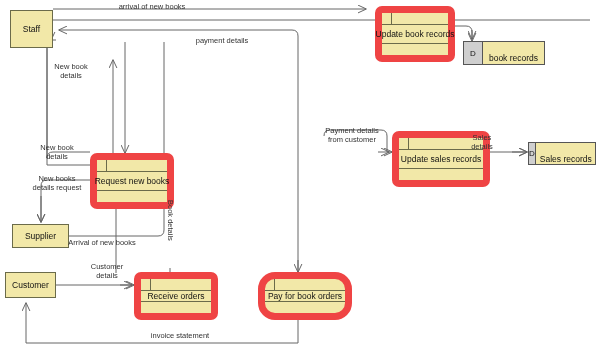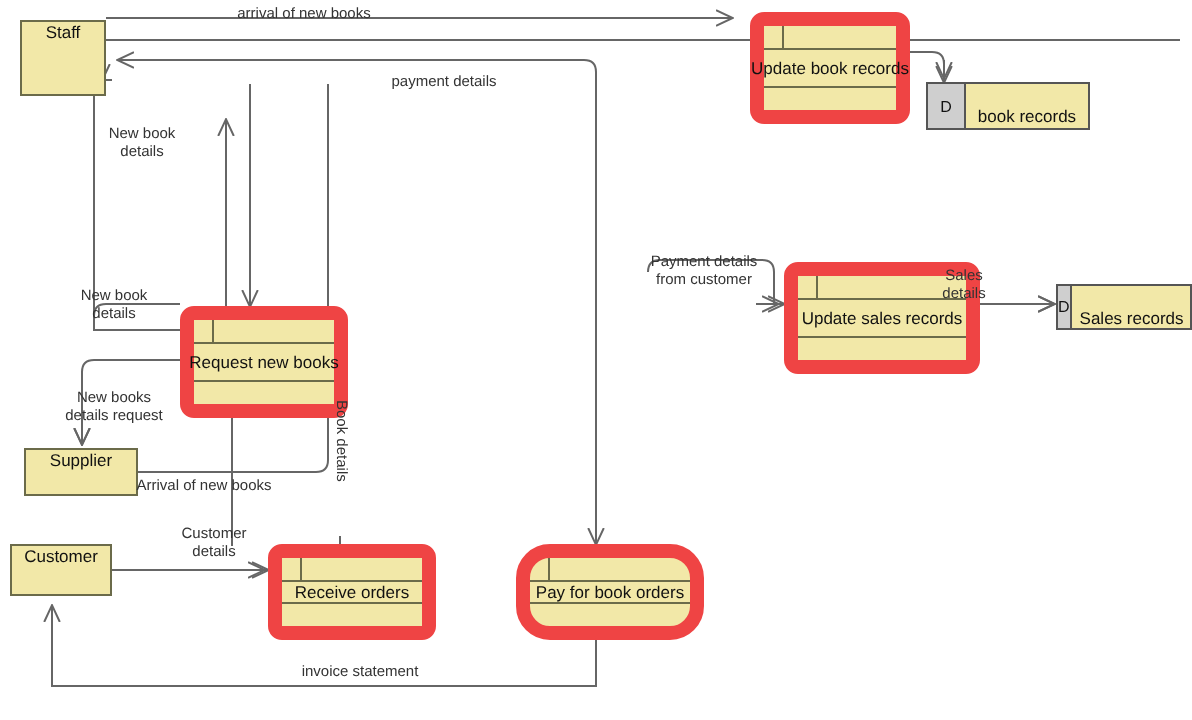--- a/index.html
+++ b/index.html
@@ -7,21 +7,21 @@
     position:relative;width:596px;height:360px;
     background:#fff;overflow:hidden;
     font-family:"Liberation Sans", sans-serif;
   }
   svg#wires{position:absolute;left:0;top:0;width:596px;height:360px;}
   .node{position:absolute;box-sizing:border-box;}
 
   
   .entity{
     background:#f2e8a8;border:1px solid #6b6b4a;
-    display:flex;justify-content:center;
+    display:flex;align-items:center;justify-content:center;
     font-size:8.5px;color:#111;
   }
   
   .process{
     background:#f2e8a8;border:7px solid #ef4444;border-radius:7px;
     position:absolute;
   }
   .process .band-top{
     position:absolute;left:0;right:0;top:11px;height:1px;background:#6b6b4a;
   }
@@ -184,21 +184,21 @@
   <div class="flab" style="left:82px;top:2px;width:140px;">arrival of new books</div>
 
   <div class="flab" style="left:172px;top:36px;width:100px;">payment details</div>
 
   <div class="flab" style="left:38px;top:62px;width:66px;">New book
 details</div>
 
   <div class="flab" style="left:24px;top:143px;width:66px;">New book
 details</div>
 
-  <div class="flab" style="left:18px;top:174px;width:78px;margin-top:20px;">New books
+  <div class="flab" style="left:18px;top:174px;width:78px;">New books
 details request</div>
 
   <div class="flab" style="left:57px;top:238px;width:90px;">Arrival of new books</div>
 
   <div class="flab vert" style="left:166px;top:193px;height:54px;">Book
 details</div>
 
   <div class="flab" style="left:76px;top:262px;width:62px;">Customer
 details</div>
 

